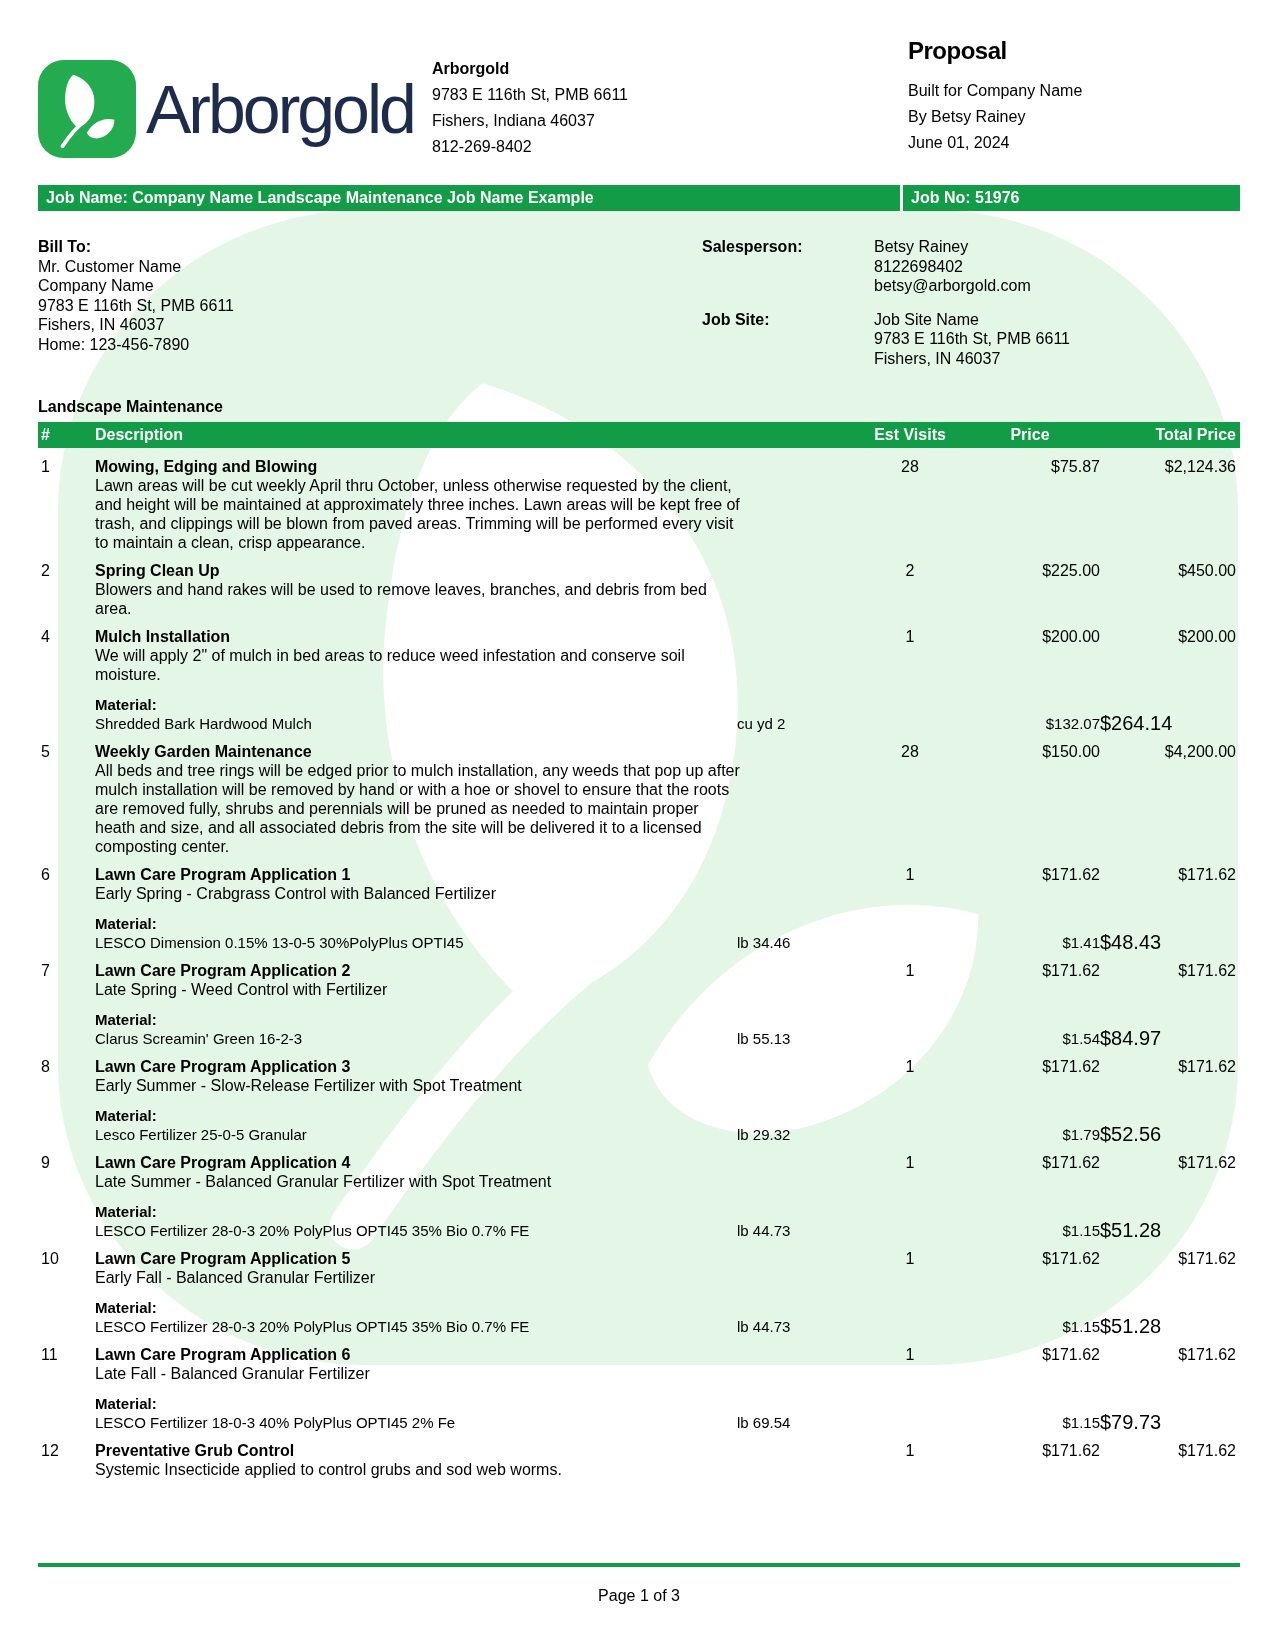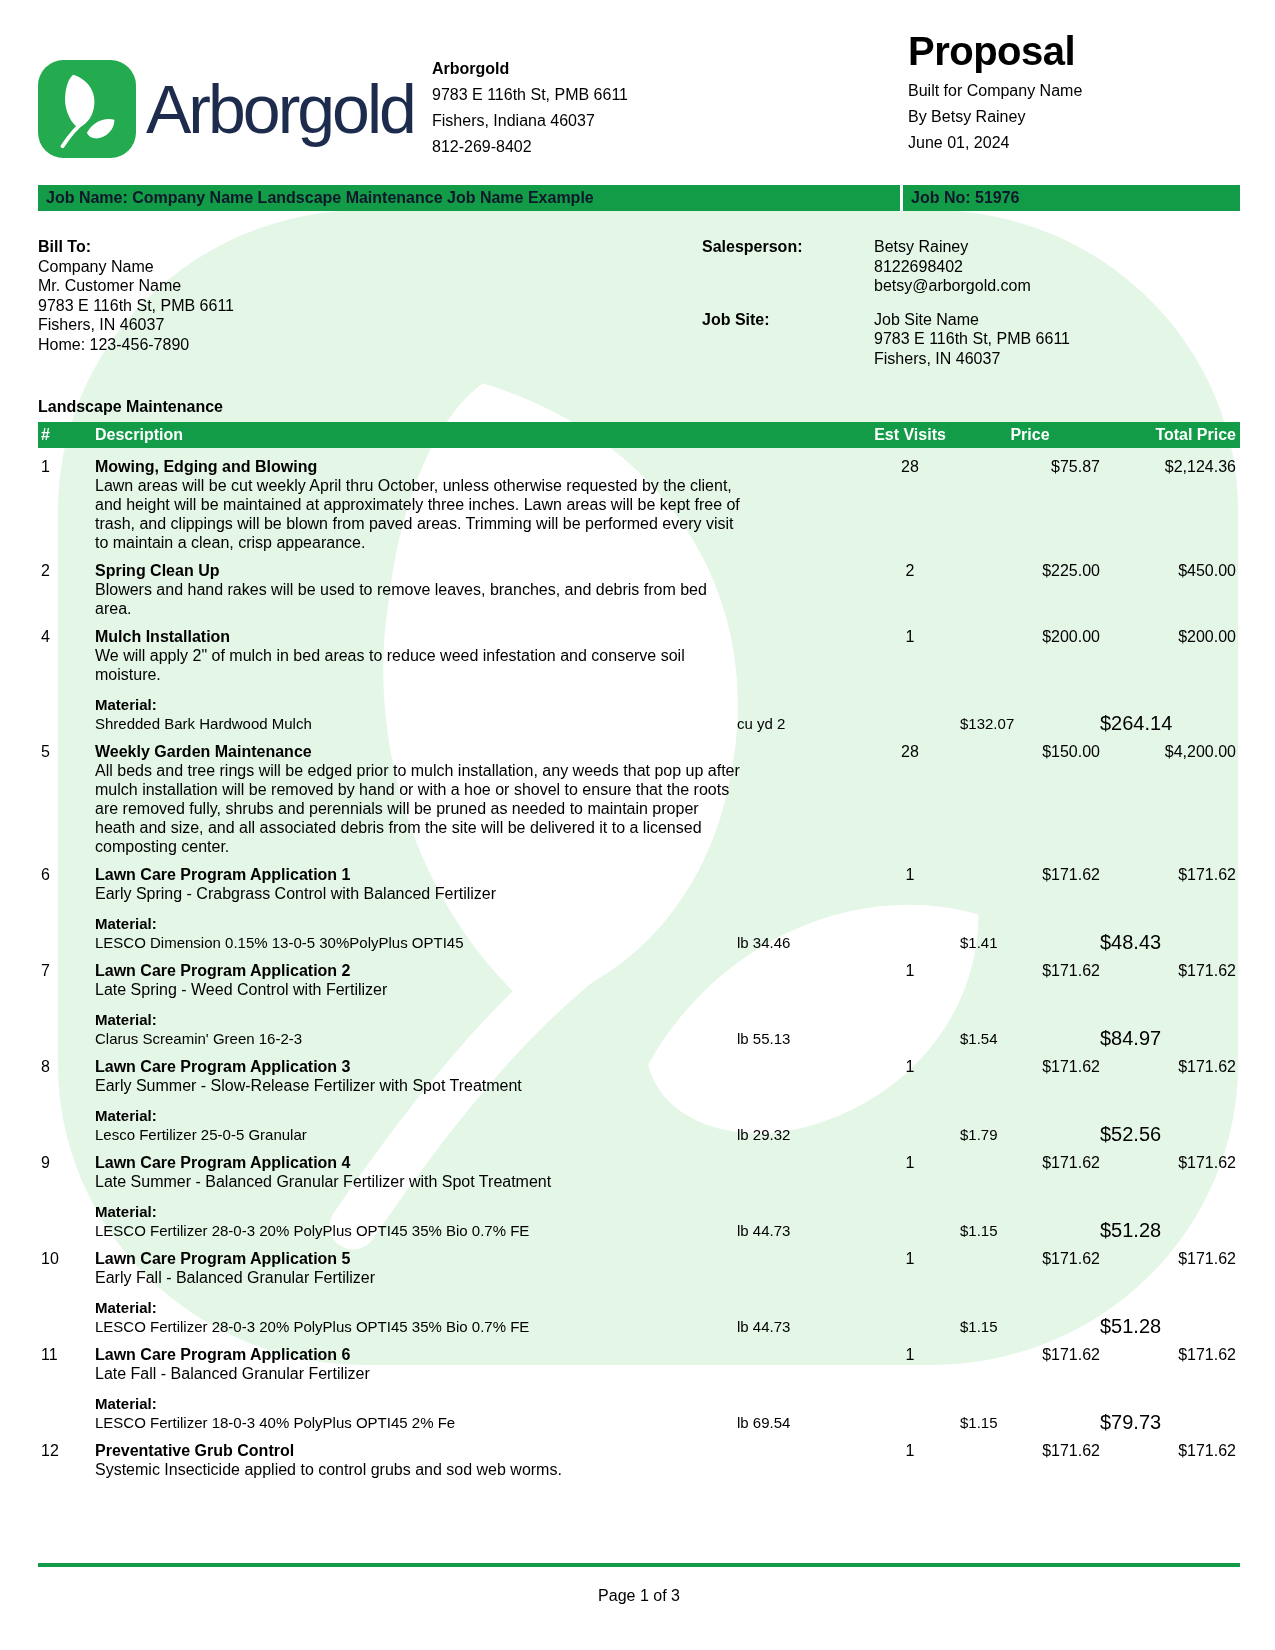--- a/index.html
+++ b/index.html
@@ -12,26 +12,26 @@
   .content-layer { position:relative; z-index:1; }
 
   
   .header { position:relative; height:185px; }
   .logo-block { position:absolute; left:38px; top:60px; display:flex; align-items:center; }
   .logo-icon { width:98px; height:98px; display:block; }
   .wordmark { margin-left:10px; font-size:68px; font-weight:500; letter-spacing:-3px; color:#1d2b4d; line-height:98px; }
   .company-block { position:absolute; left:432px; top:56px; font-size:16px; line-height:26px; }
   .company-block .co-name { font-weight:bold; }
   .proposal-block { position:absolute; left:908px; top:30px; }
-  .proposal-title { font-size:40px; font-weight:bold; letter-spacing:-0.5px; line-height:42px; margin-bottom:6px; }
+  .proposal-title { font-size:24px; font-weight:bold; letter-spacing:-0.5px; line-height:42px; margin-bottom:6px; }
   .proposal-block .p-line { font-size:16px; line-height:26px; }
 
   
   .job-bar { margin:0 35px 0 38px; height:26px; display:flex; }
-  .job-bar .cell { background:#129c47; color:#0f172a; font-weight:bold; font-size:16px; line-height:26px; padding:0 8px; white-space:nowrap; overflow:hidden; }
+  .job-bar .cell { background:#129c47; color:#ffffff; font-weight:bold; font-size:16px; line-height:26px; padding:0 8px; white-space:nowrap; overflow:hidden; }
   .job-bar .left { width:862px; }
   .job-bar .gap { width:3px; background:#fff; }
   .job-bar .right { flex:1; }
 
   
   .info-section { margin:26px 35px 0 38px; display:flex; font-size:16px; line-height:19.5px; }
   .info-left { width:664px; }
   .info-left .label { font-weight:bold; }
   .info-right { flex:1; }
   .info-grid { display:grid; grid-template-columns:160px 1fr; column-gap:12px; }
@@ -59,21 +59,21 @@
   .i-desc { white-space:pre-line; }
   .i-visits { grid-column:3; grid-row:1; text-align:center; }
   .i-price { grid-column:4; grid-row:1; text-align:right; }
   .i-total { grid-column:5; grid-row:1; text-align:right; padding-right:4px; }
 
   .m-main { grid-column:2; grid-row:2; margin-top:11px; font-size:15px; line-height:19px; }
   .m-label { font-weight:bold; }
   .mat-line { display:flex; }
   .mat-name { width:642px; }
   .mat-unit { flex:1; }
-  .m-price { grid-column:4; grid-row:2; align-self:end; font-size:15px; line-height:19px; }
+  .m-price { grid-column:4; grid-row:2; align-self:end; text-align:right; font-size:15px; line-height:19px; }
   .m-total { grid-column:5; grid-row:2; align-self:end; padding-right:4px; font-size:20px; line-height:19px; }
 
   
   .footer { position:absolute; left:38px; right:35px; top:1563px; }
   .footer-line { height:4px; background:#129c47; }
   .page-number { text-align:center; margin-top:20px; font-size:16px; }
 </style>
 </head>
 <body>
 
@@ -117,22 +117,22 @@
     <div class="job-bar">
       <div class="cell left">Job Name: Company Name Landscape Maintenance Job Name Example</div>
       <div class="gap"></div>
       <div class="cell right">Job No: 51976</div>
     </div>
 
     <div class="info-section">
       <div class="info-left">
         <div class="label">Bill To:</div>
         <div>
+            <div>Mr. Customer Name</div>
             <div>Company Name</div>
-            <div>Mr. Customer Name</div>
             <div>9783 E 116th St, PMB 6611</div>
             <div>Fishers, IN 46037</div>
             <div>Home: 123-456-7890</div>
           </div>
       </div>
       <div class="info-right">
         <div class="info-grid">
           <div class="glabel">Salesperson:</div>
           <div>
               <div>Betsy Rainey</div>

